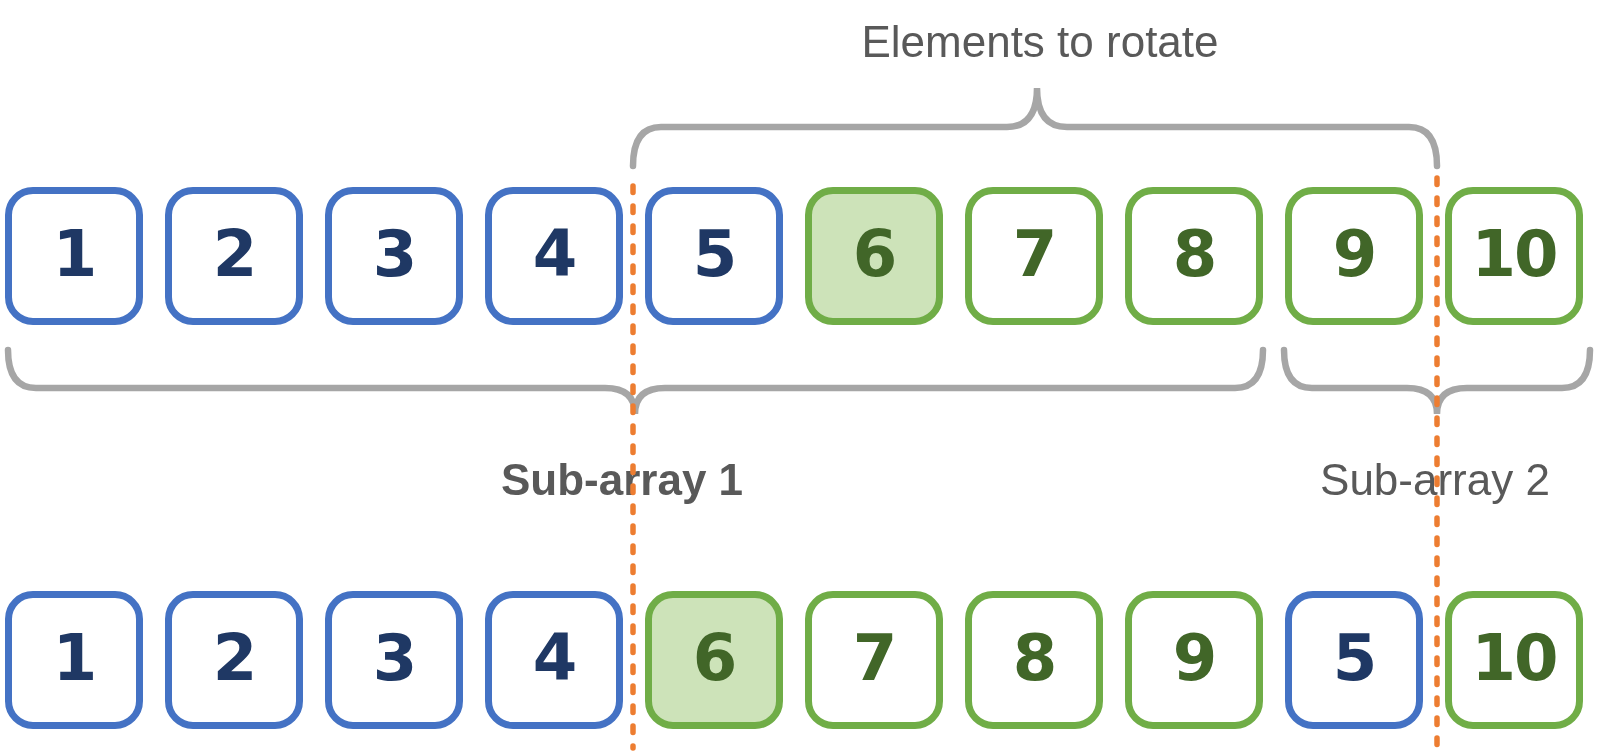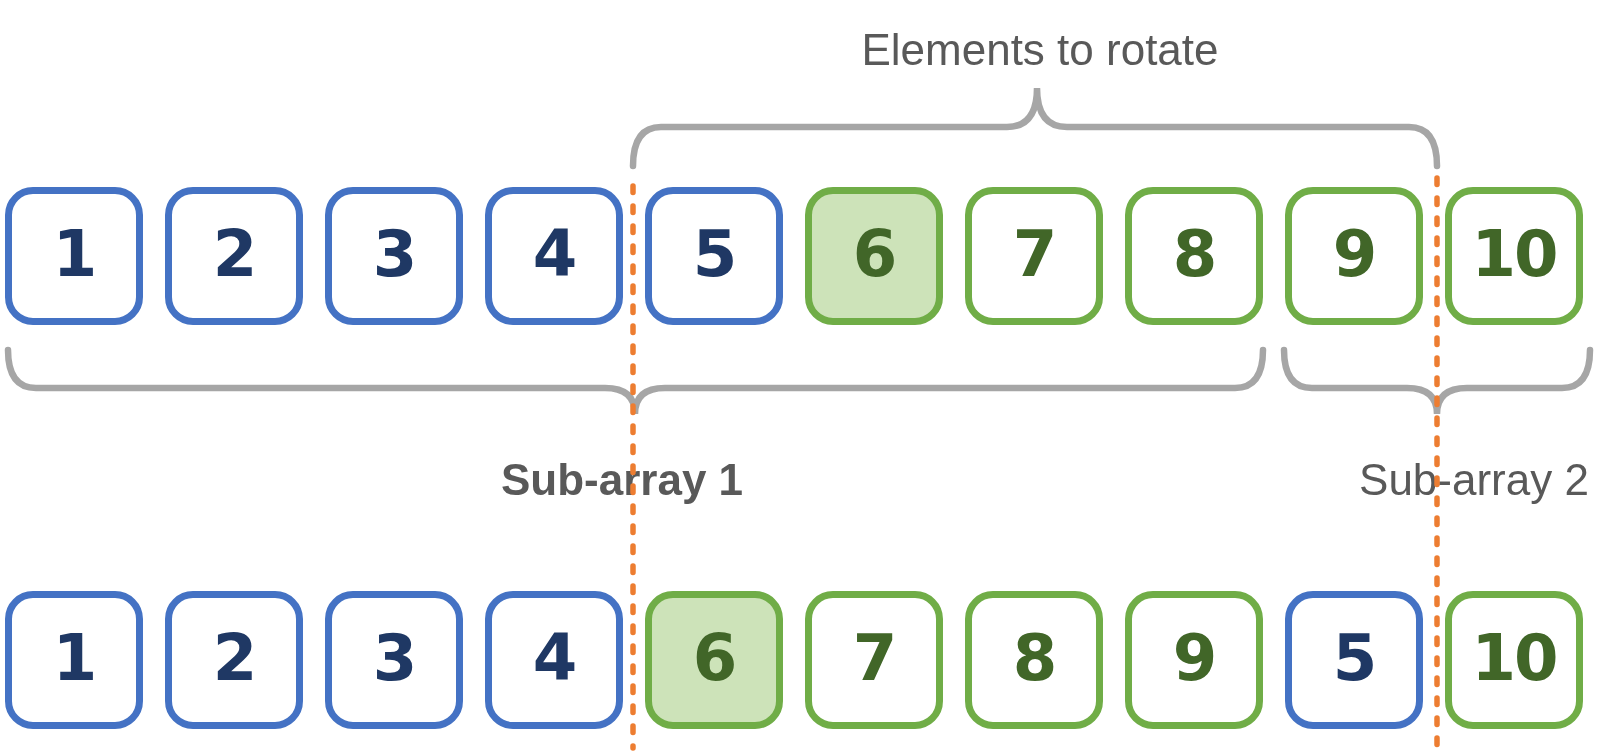--- a/index.html
+++ b/index.html
@@ -50,23 +50,23 @@
   .label {
     position: absolute;
     transform: translateX(-50%);
     font-size: 44px;
     font-weight: 400;
     line-height: 1;
     color: var(--label-gray);
     white-space: nowrap;
     z-index: 3;
   }
-  .label-title { left: 1040px; top: 28px; }
+  .label-title { left: 1040px; top: 20px; }
   .label-sub1  { left: 622px;  top: 458px; font-weight: bold; }
-  .label-sub2  { left: 1474px; top: 458px; text-align: center; }
+  .label-sub2  { left: 1435px; top: 458px; text-align: center; }
   svg.overlay {
     position: absolute;
     left: 0;
     top: 0;
     z-index: 4;
     pointer-events: none;
   }
   .brace { stroke: var(--brace-gray); stroke-width: 6.5; fill: none; stroke-linecap: round; }
   .split-line { stroke: var(--orange); stroke-width: 5.5; fill: none; stroke-linecap: round; stroke-dasharray: 6.5 13.5; }
 </style>

